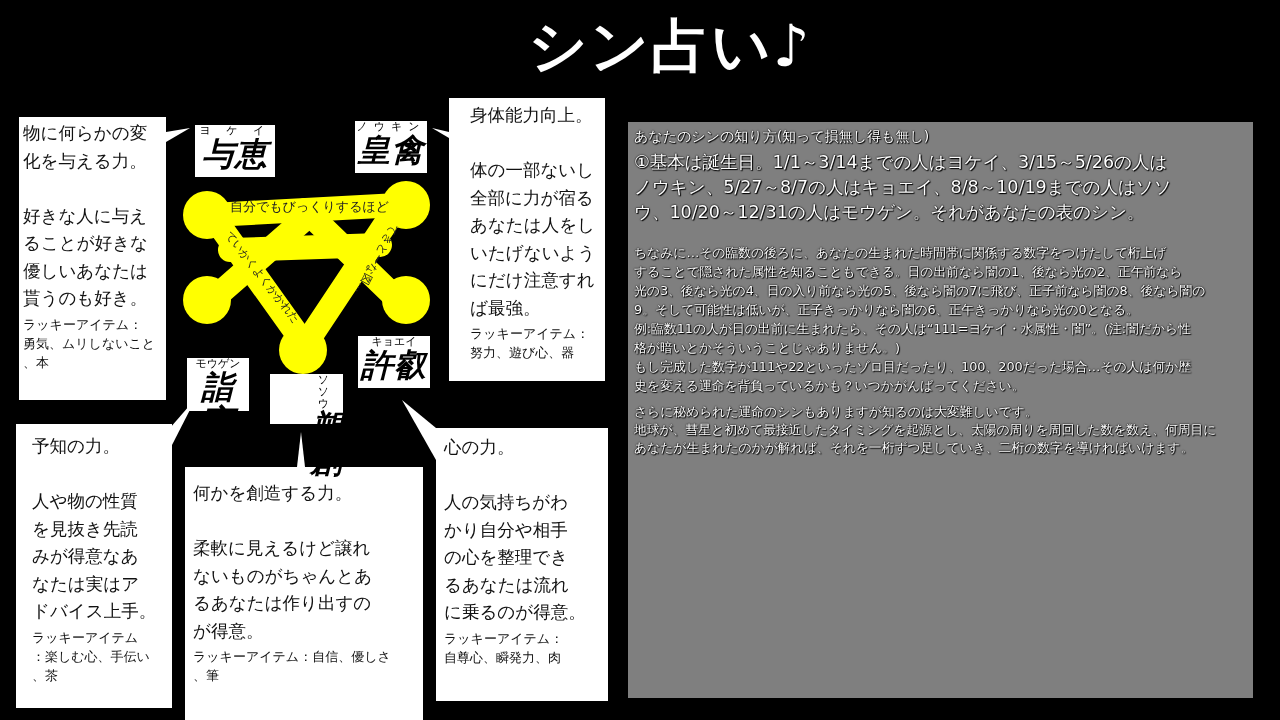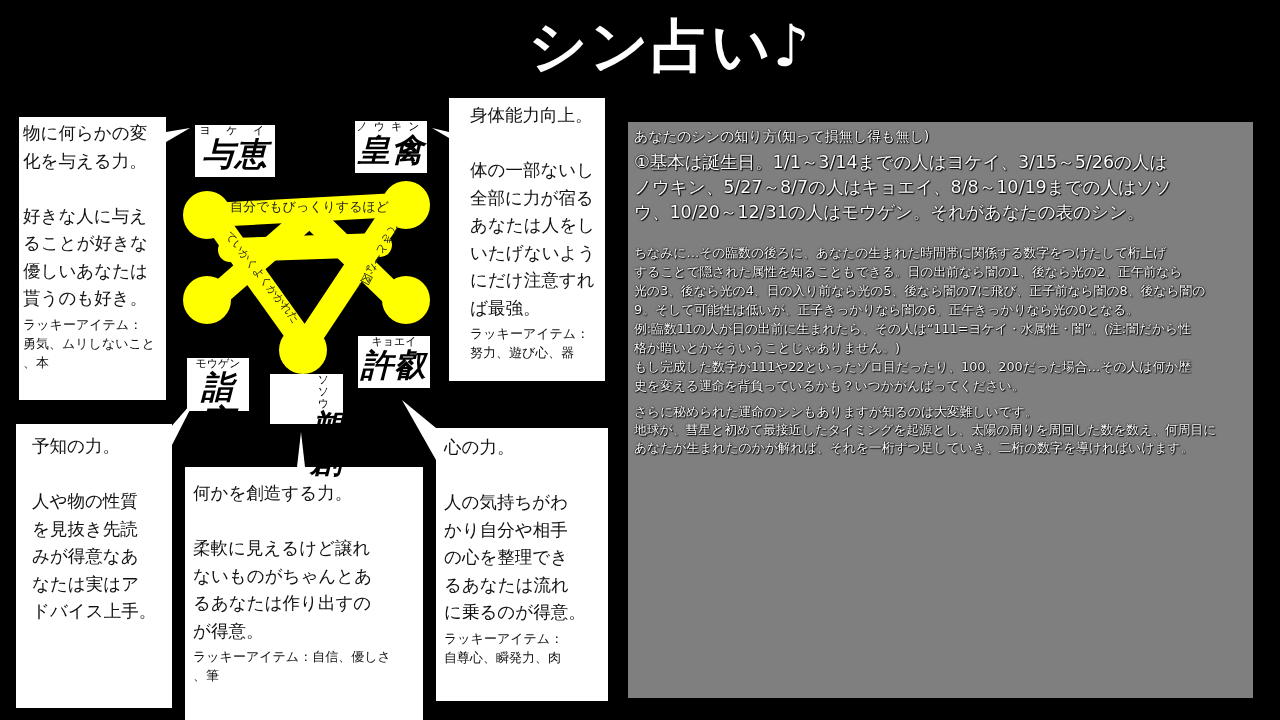--- a/index.html
+++ b/index.html
@@ -66,20 +66,23 @@
 </div>
 
 <div class="box" style="left:16px; top:424px; width:156px; height:284px; padding:9px 0 0 16px;">
   <div class="main">予知の力。
 
 人や物の性質
 を見抜き先読
 みが得意なあ
 なたは実はア
 ドバイス上手。</div>
+  <div class="lucky">ラッキーアイテム
+：楽しむ心、手伝い
+、茶</div>
 </div>
 
 <div class="box" style="left:185px; top:467px; width:238px; height:264px; padding:13px 0 0 8px;">
   <div class="main">何かを創造する力。
 
 柔軟に見えるけど譲れ
 ないものがちゃんとあ
 るあなたは作り出すの
 が得意。</div>
   <div class="lucky">ラッキーアイテム：自信、優しさ

